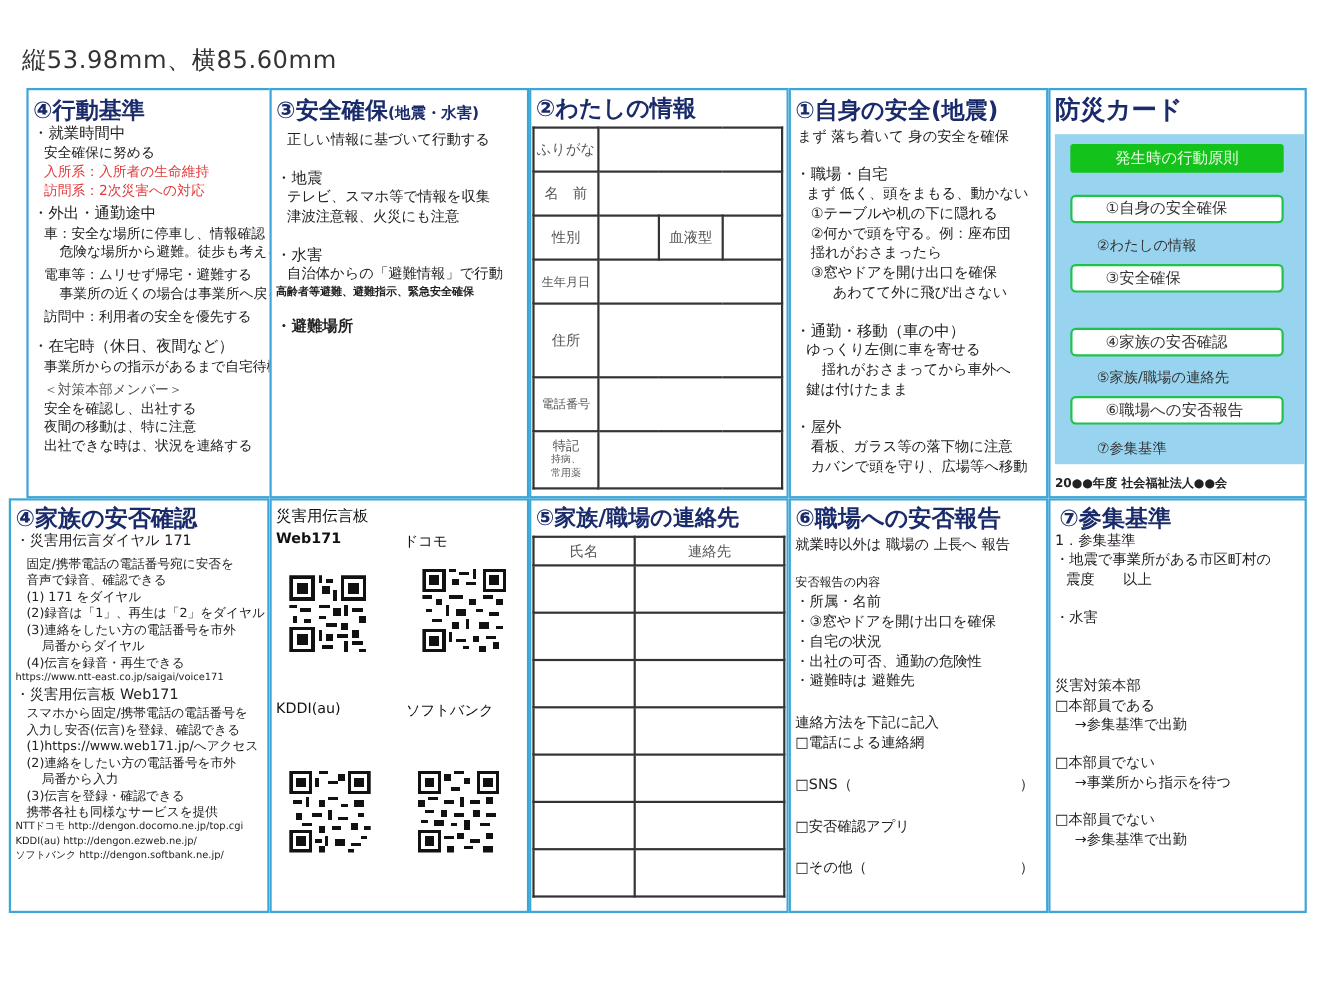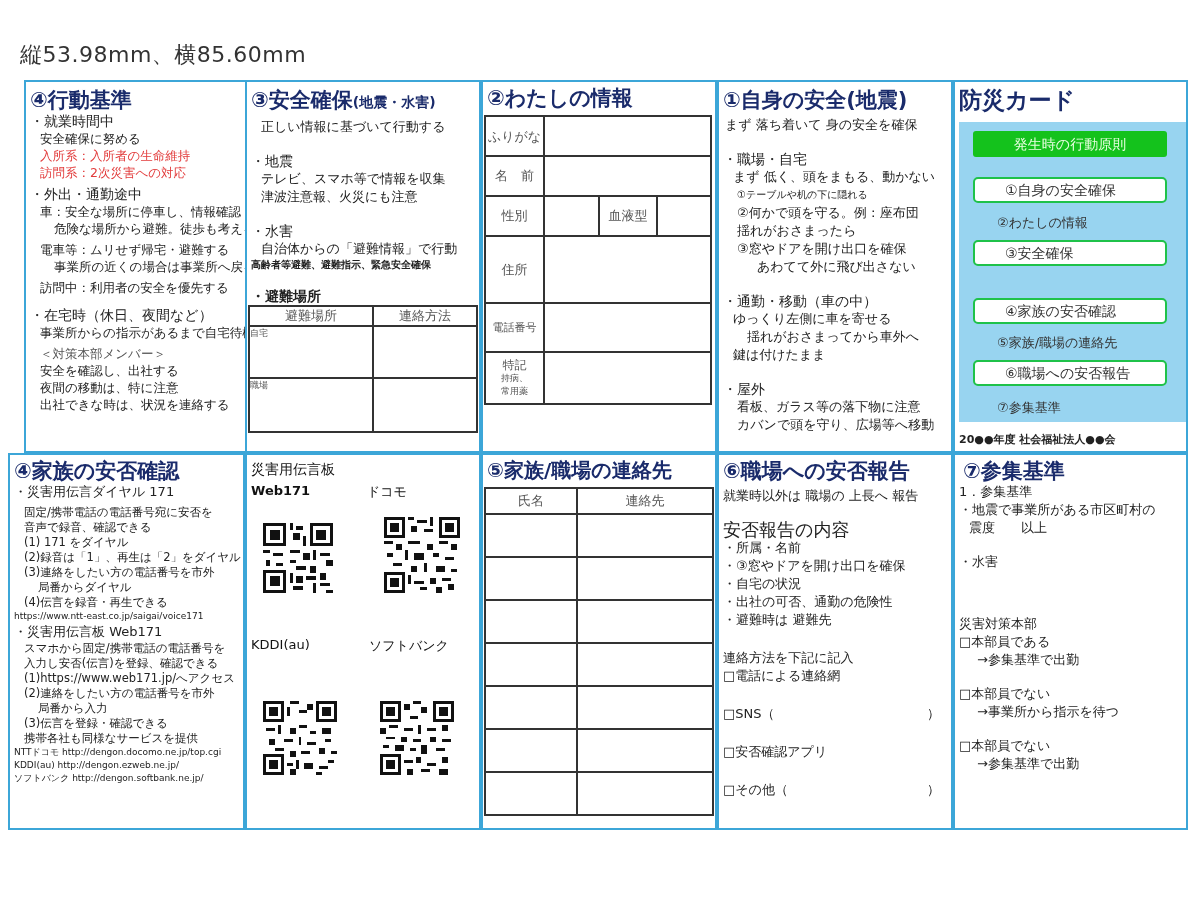--- a/index.html
+++ b/index.html
@@ -72,36 +72,20 @@
     <div class="gap16"></div>
     <div class="head">・地震</div>
     <div class="head ind" style="font-size:13px">テレビ、スマホ等で情報を収集</div>
     <div class="head ind" style="font-size:13px">津波注意報、火災にも注意</div>
     <div class="gap16"></div>
     <div class="head">・水害</div>
     <div class="head ind" style="font-size:13px">自治体からの「避難情報」で行動</div>
     <div class="tiny ind" style="font-weight:bold;font-size:10px">高齢者等避難、避難指示、緊急安全確保</div>
     <div class="gap16"></div>
     <div class="head" style="font-weight:bold">・避難場所</div>
-    <table class="grid" style="width:230px;margin-left:1px;">
-      <tbody>
-          <tr>
-        <th style="width:124px;height:19px;font-size:13px">避難場所</th>
-        <th style="font-size:13px">連絡方法</th>
-      </tr>
-      <tr>
-        <td style="height:52px;vertical-align:top;text-align:left;font-size:9px">自宅</td>
-        <td></td>
-      </tr>
-      <tr>
-        <td style="height:54px;vertical-align:top;text-align:left;font-size:9px">職場</td>
-        <td></td>
-      </tr>
-    </tbody>
-      </table>
   </div>
 
   <div class="panel" style="left:473px;top:0;width:236px;height:373px;">
     <div class="ttl" style="padding-top:4px">②わたしの情報</div>
     <table class="grid" style="width:228px;margin:5px 0 0 1px;">
       <tbody>
           <tr>
         <td style="width:59px;height:40px;font-size:13px;line-height:15px;">ふりがな</td>
         <td colspan="3"></td>
       </tr>
@@ -109,20 +93,24 @@
         <td style="height:40px;font-size:13px">名　前</td>
         <td colspan="3"></td>
       </tr>
       <tr>
         <td style="height:40px;font-size:13px">性別</td>
         <td style="width:55px"></td>
         <td style="width:58px;font-size:13px">血液型</td>
         <td></td>
       </tr>
       <tr>
+        <td style="height:40px;font-size:11px">生年月日</td>
+        <td colspan="3"></td>
+      </tr>
+      <tr>
         <td style="height:67px;font-size:13px">住所</td>
         <td colspan="3"></td>
       </tr>
       <tr>
         <td style="height:49px;font-size:11px">電話番号</td>
         <td colspan="3"></td>
       </tr>
       <tr>
         <td style="height:52px;line-height:13px;">
           <div style="font-size:12px">特記</div>
@@ -135,21 +123,21 @@
       </table>
   </div>
 
   <div class="panel" style="left:709px;top:0;width:236px;height:373px;">
     <div class="ttl">①自身の安全(地震)</div>
     <div class="gap4"></div>
     <div class="head ind" style="font-size:13px;padding-left:6px">まず 落ち着いて 身の安全を確保</div>
     <div class="gap16"></div>
     <div class="head">・職場・自宅</div>
     <div class="head ind" style="font-size:13px">まず 低く、頭をまもる、動かない</div>
-    <div class="head ind" style="font-size:10px;padding-left:18px">①テーブルや机の下に隠れる</div>
+    <div class="head ind" style="font-size:13px;padding-left:18px">①テーブルや机の下に隠れる</div>
     <div class="head ind" style="font-size:13px;padding-left:18px">②何かで頭を守る。例：座布団</div>
     <div class="head ind" style="font-size:13px;padding-left:18px">揺れがおさまったら</div>
     <div class="head ind" style="font-size:13px;padding-left:18px">③窓やドアを開け出口を確保</div>
     <div class="head ind2" style="font-size:13px;padding-left:38px">あわてて外に飛び出さない</div>
     <div class="gap16"></div>
     <div class="head">・通勤・移動（車の中）</div>
     <div class="head ind" style="font-size:13px">ゆっくり左側に車を寄せる</div>
     <div class="head ind" style="font-size:13px;padding-left:28px">揺れがおさまってから車外へ</div>
     <div class="head ind" style="font-size:13px;">鍵は付けたまま</div>
     <div class="gap16"></div>
@@ -375,21 +363,21 @@
           </tr>
     </tbody>
       </table>
   </div>
 
   <div class="panel" style="left:709px;top:373px;width:236px;height:377px;">
     <div class="ttl" style="padding-top:4px">⑥職場への安否報告</div>
     <div class="gap4"></div>
     <div class="head" style="font-size:13px">就業時以外は 職場の 上長へ 報告</div>
     <div class="gap16"></div>
-    <div class="head" style="font-size:18px">安否報告の内容</div>
+    <div class="head" style="font-size:11px">安否報告の内容</div>
     <div class="head" style="font-size:13px">・所属・名前</div>
     <div class="head" style="font-size:13px">・③窓やドアを開け出口を確保</div>
     <div class="head" style="font-size:13px">・自宅の状況</div>
     <div class="head" style="font-size:13px">・出社の可否、通勤の危険性</div>
     <div class="head" style="font-size:13px">・避難時は 避難先</div>
     <div class="gap20"></div>
     <div class="head" style="font-size:13px">連絡方法を下記に記入</div>
     <div class="head" style="font-size:13px">□電話による連絡網</div>
     <div class="gap20"></div>
     <div class="head" style="font-size:13px;position:relative"><span>□SNS（</span><span style="position:absolute;left:208px">）</span></div>

